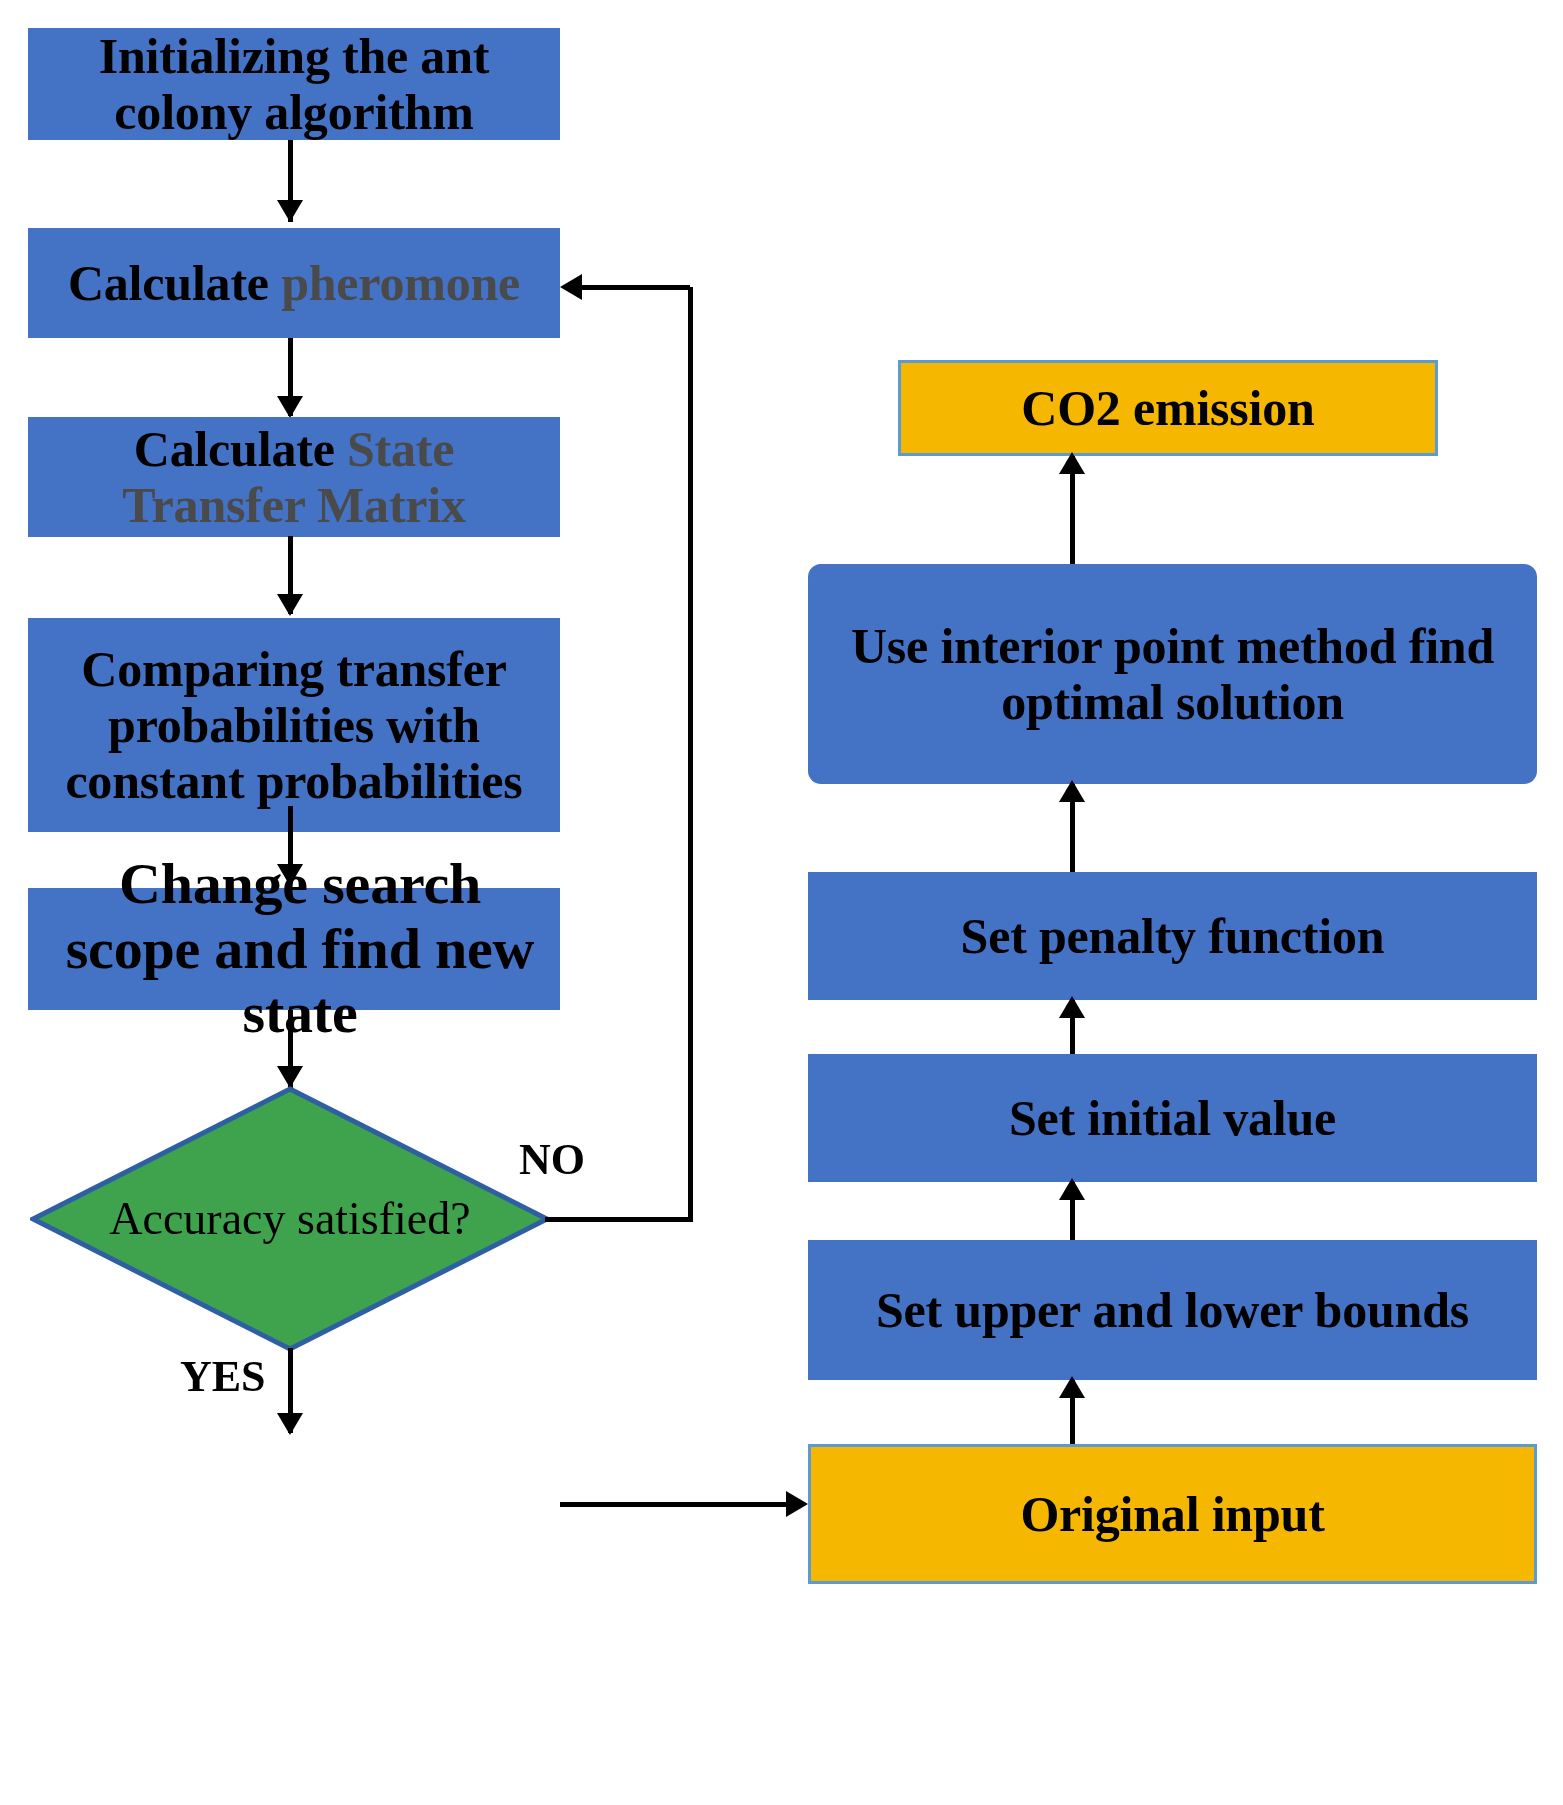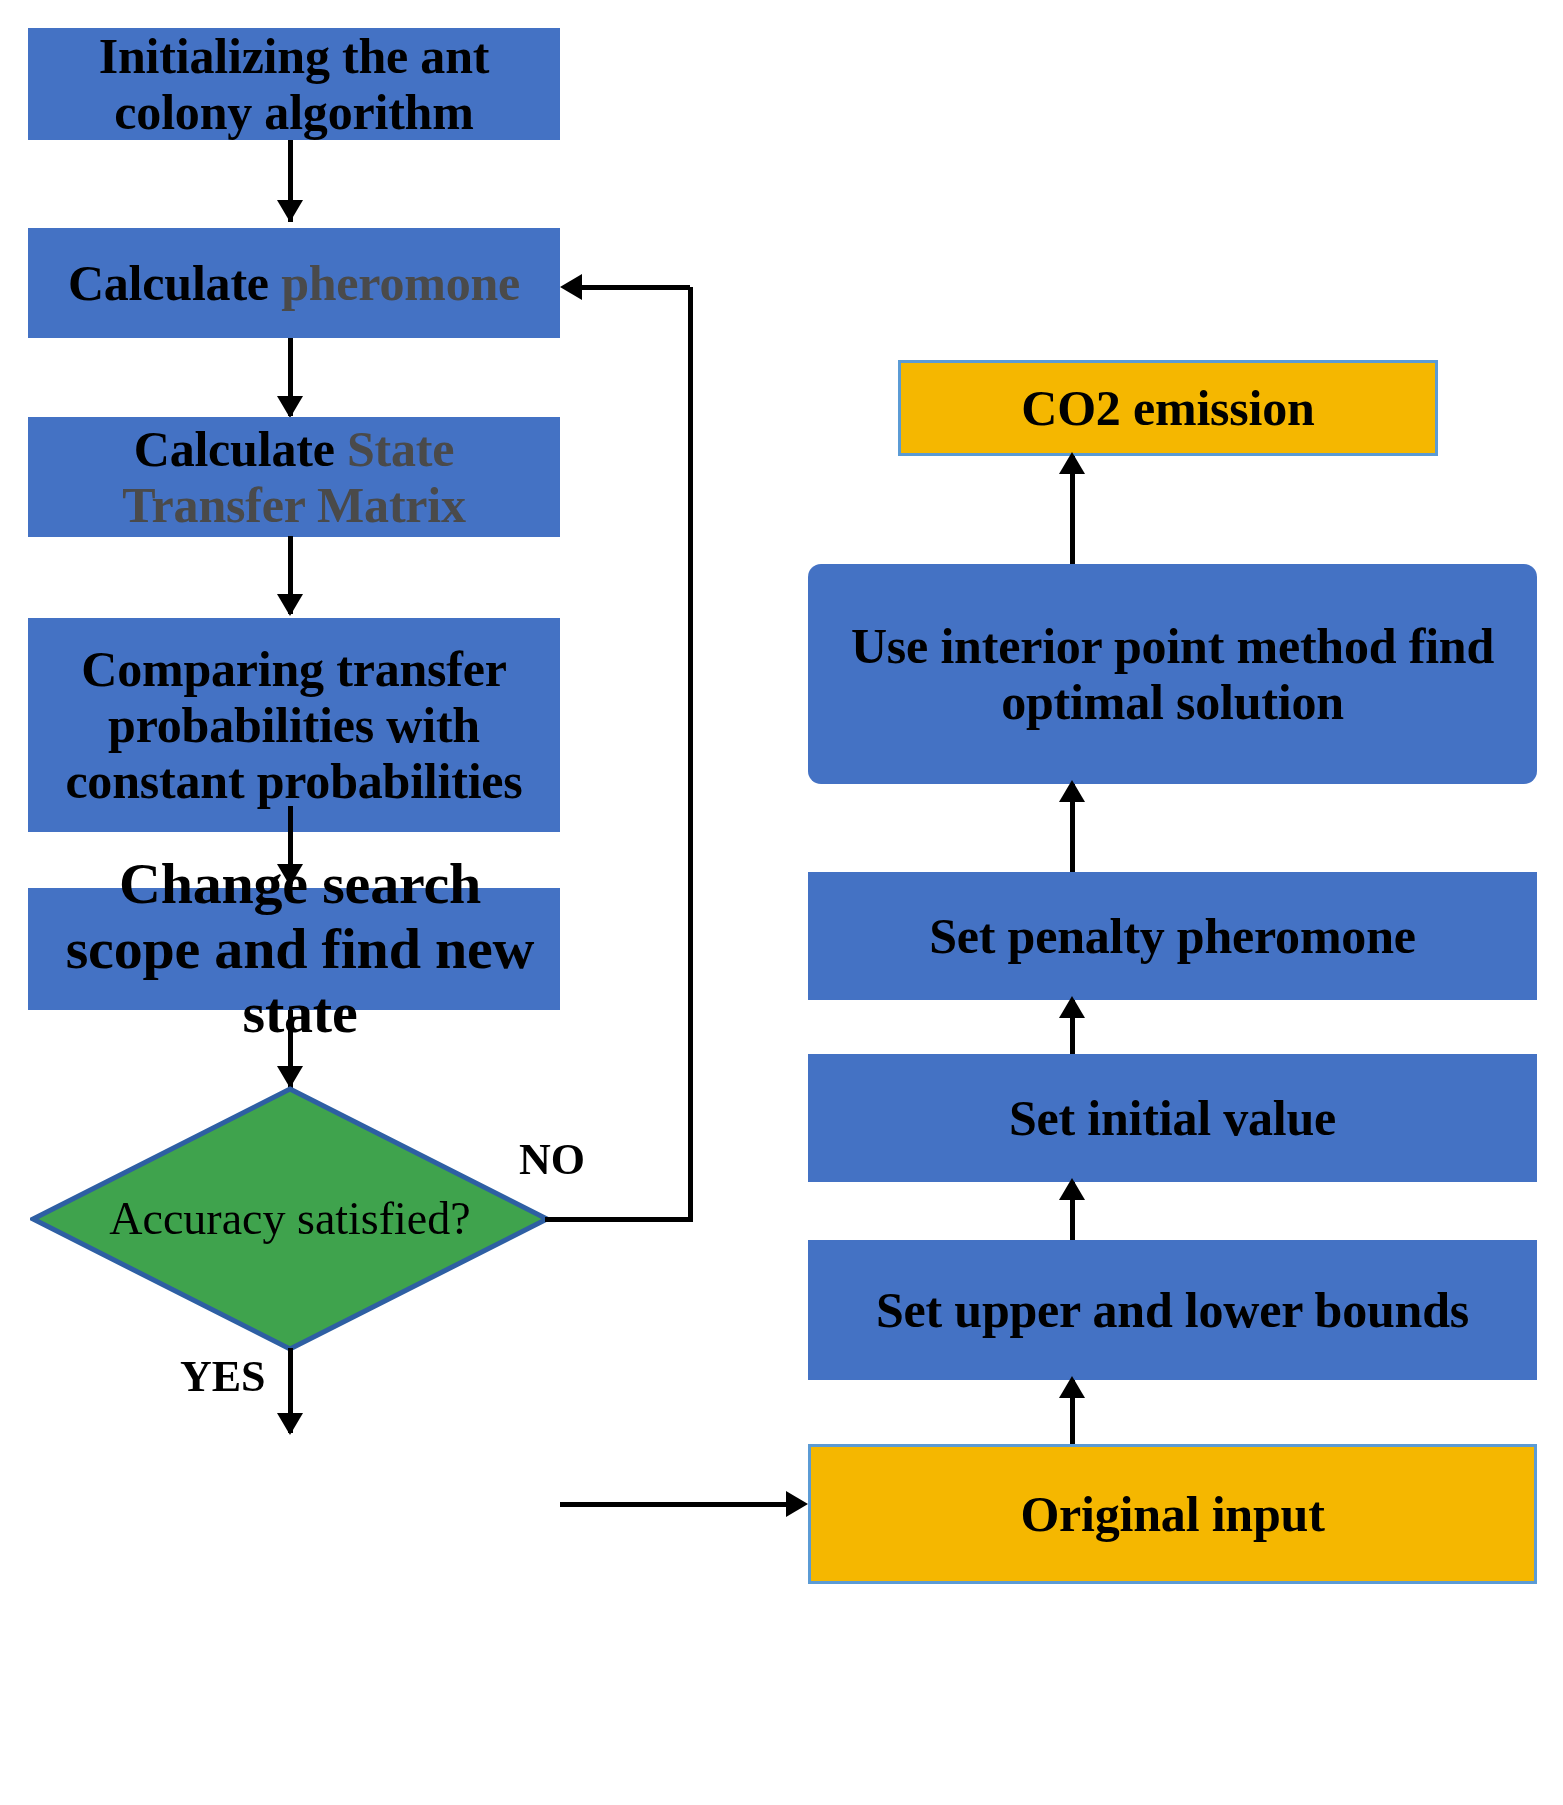--- a/index.html
+++ b/index.html
@@ -135,21 +135,21 @@
   <div class="arrow-u" style="left:1059px;top:452px;"></div>
 
   <div class="node proc" style="left:808px;top:564px;width:729px;height:220px;font-size:50px;border-radius:13px;">
     <span class="txt">Use interior point method find optimal solution</span>
   </div>
 
   <div class="vline" style="left:1070px;top:784px;height:90px;"></div>
   <div class="arrow-u" style="left:1059px;top:780px;"></div>
 
   <div class="node proc" style="left:808px;top:872px;width:729px;height:128px;font-size:50px;">
-    <span class="txt">Set penalty pheromone</span>
+    <span class="txt">Set penalty function</span>
   </div>
 
   <div class="vline" style="left:1070px;top:1000px;height:58px;"></div>
   <div class="arrow-u" style="left:1059px;top:996px;"></div>
 
   <div class="node proc" style="left:808px;top:1054px;width:729px;height:128px;font-size:50px;">
     <span class="txt">Set initial value</span>
   </div>
 
   <div class="vline" style="left:1070px;top:1182px;height:62px;"></div>

